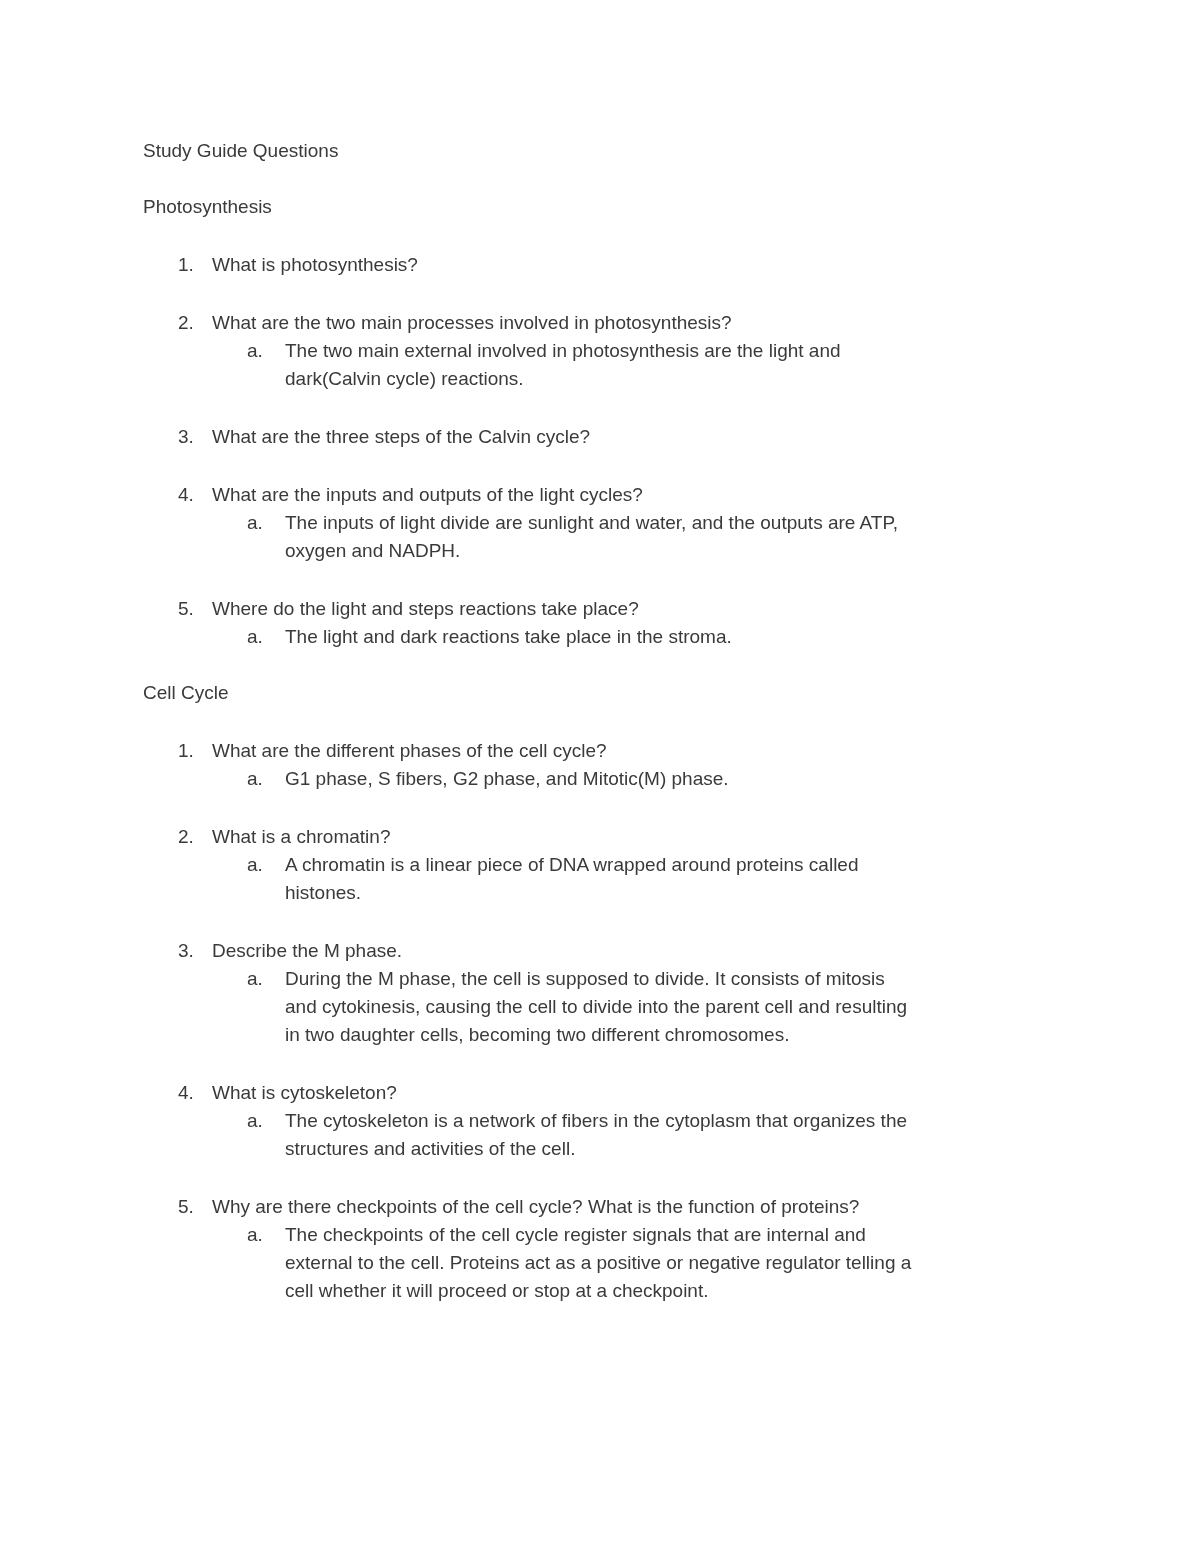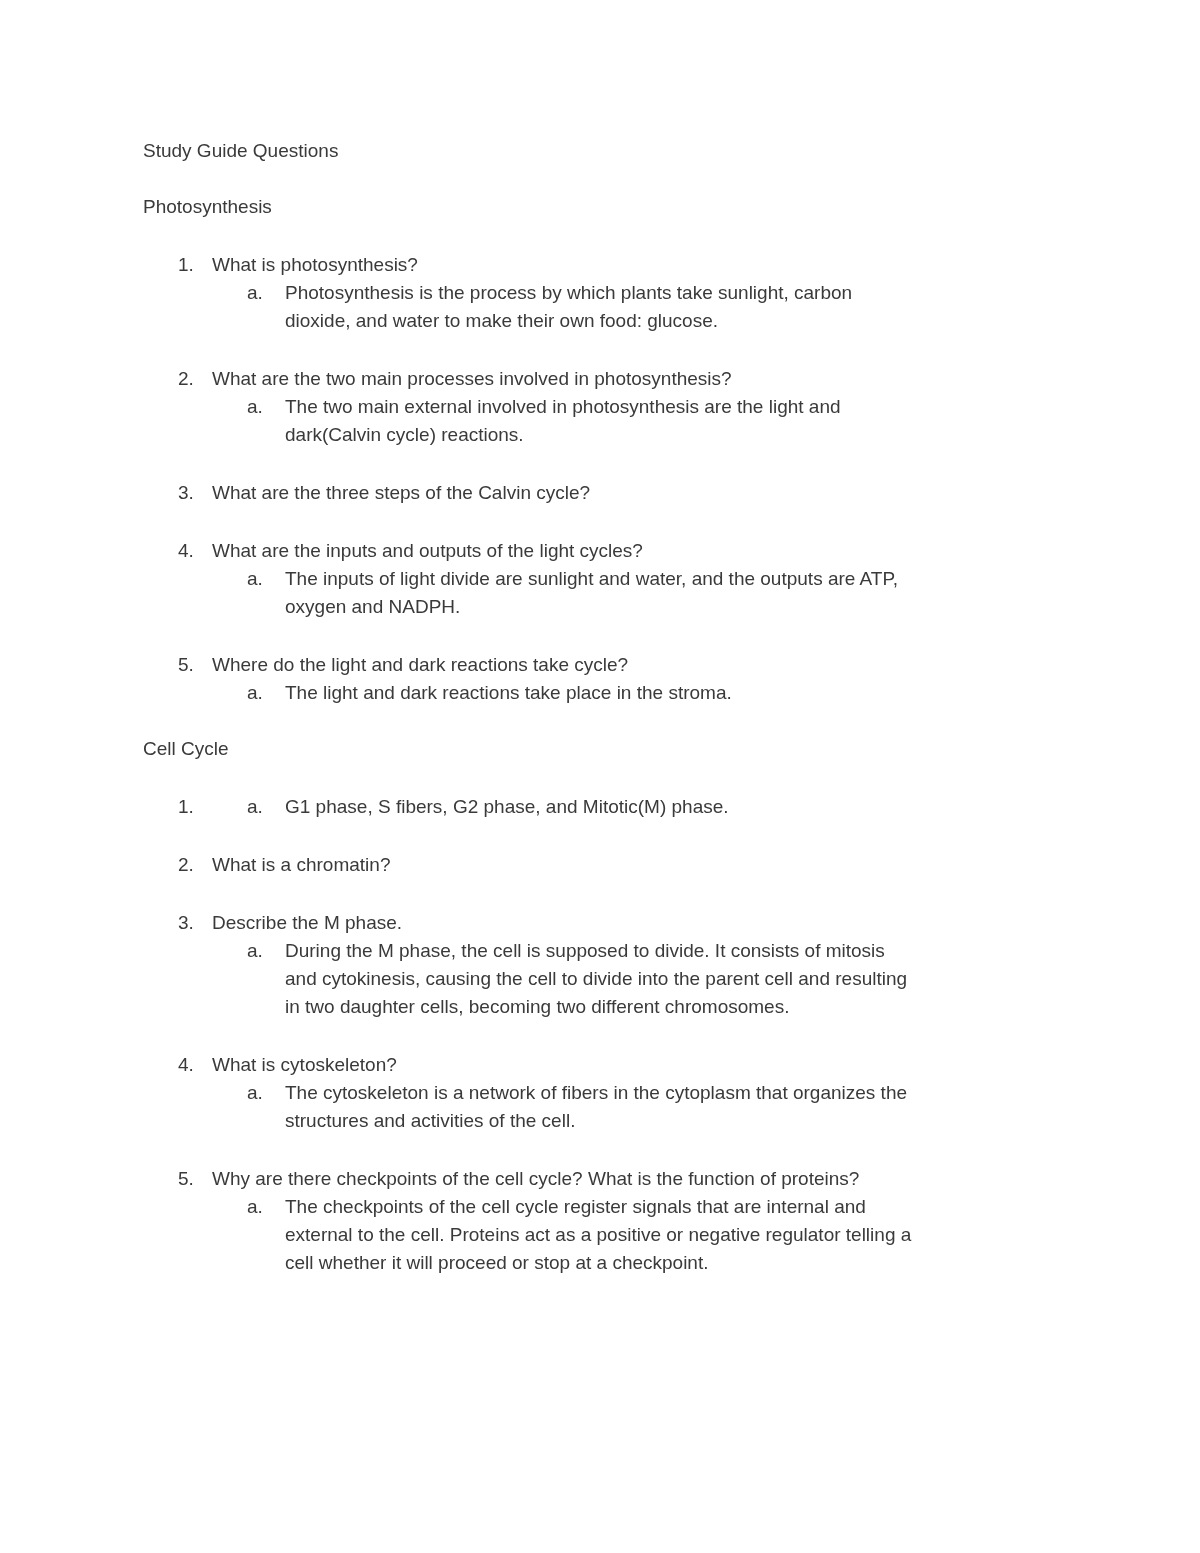--- a/index.html
+++ b/index.html
@@ -53,47 +53,48 @@
 
 <div class="page">
 
   <p class="doc-title">Study Guide Questions</p>
 
   <p class="section-heading">Photosynthesis</p>
 
   <ol class="questions">
     <li>
       <div class="q-text">What is photosynthesis?</div>
-      <div class="answer">Photosynthesis is the process by which plants take sunlight, carbon dioxide, and water to make their own food: glucose.</div>
     </li>
     <li>
       <div class="q-text">What are the two main processes involved in photosynthesis?</div>
       <div class="answer">The two main external involved in photosynthesis are the light and dark(Calvin cycle) reactions.</div>
     </li>
     <li>
       <div class="q-text">What are the three steps of the Calvin cycle?</div>
     </li>
     <li>
       <div class="q-text">What are the inputs and outputs of the light cycles?</div>
       <div class="answer">The inputs of light divide are sunlight and water, and the outputs are ATP, oxygen and NADPH.</div>
     </li>
     <li>
-      <div class="q-text">Where do the light and dark reactions take cycle?</div>
+      <div class="q-text">Where do the light and steps reactions take place?</div>
       <div class="answer">The light and dark reactions take place in the stroma.</div>
     </li>
   </ol>
 
   <p class="section-heading">Cell Cycle</p>
 
   <ol class="questions">
     <li>
+      <div class="q-text">What are the different phases of the cell cycle?</div>
       <div class="answer">G1 phase, S fibers, G2 phase, and Mitotic(M) phase.</div>
     </li>
     <li>
       <div class="q-text">What is a chromatin?</div>
+      <div class="answer">A chromatin is a linear piece of DNA wrapped around proteins called histones.</div>
     </li>
     <li>
       <div class="q-text">Describe the M phase.</div>
       <div class="answer">During the M phase, the cell is supposed to divide. It consists of mitosis and cytokinesis, causing the cell to divide into the parent cell and resulting in two daughter cells, becoming two different chromosomes.</div>
     </li>
     <li>
       <div class="q-text">What is cytoskeleton?</div>
       <div class="answer">The cytoskeleton is a network of fibers in the cytoplasm that organizes the structures and activities of the cell.</div>
     </li>
     <li>

